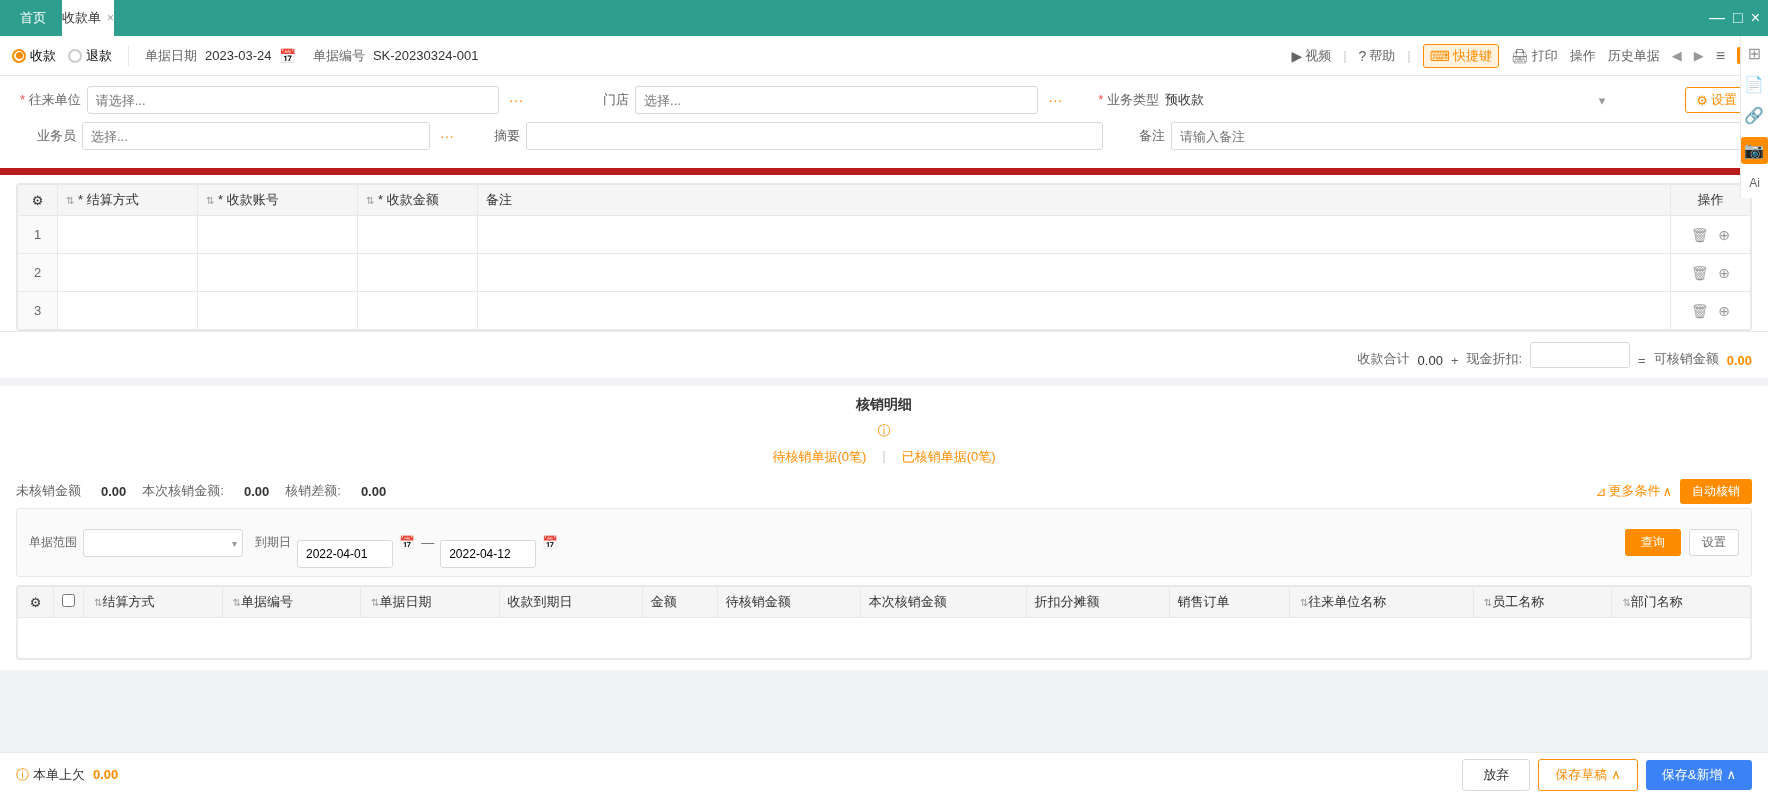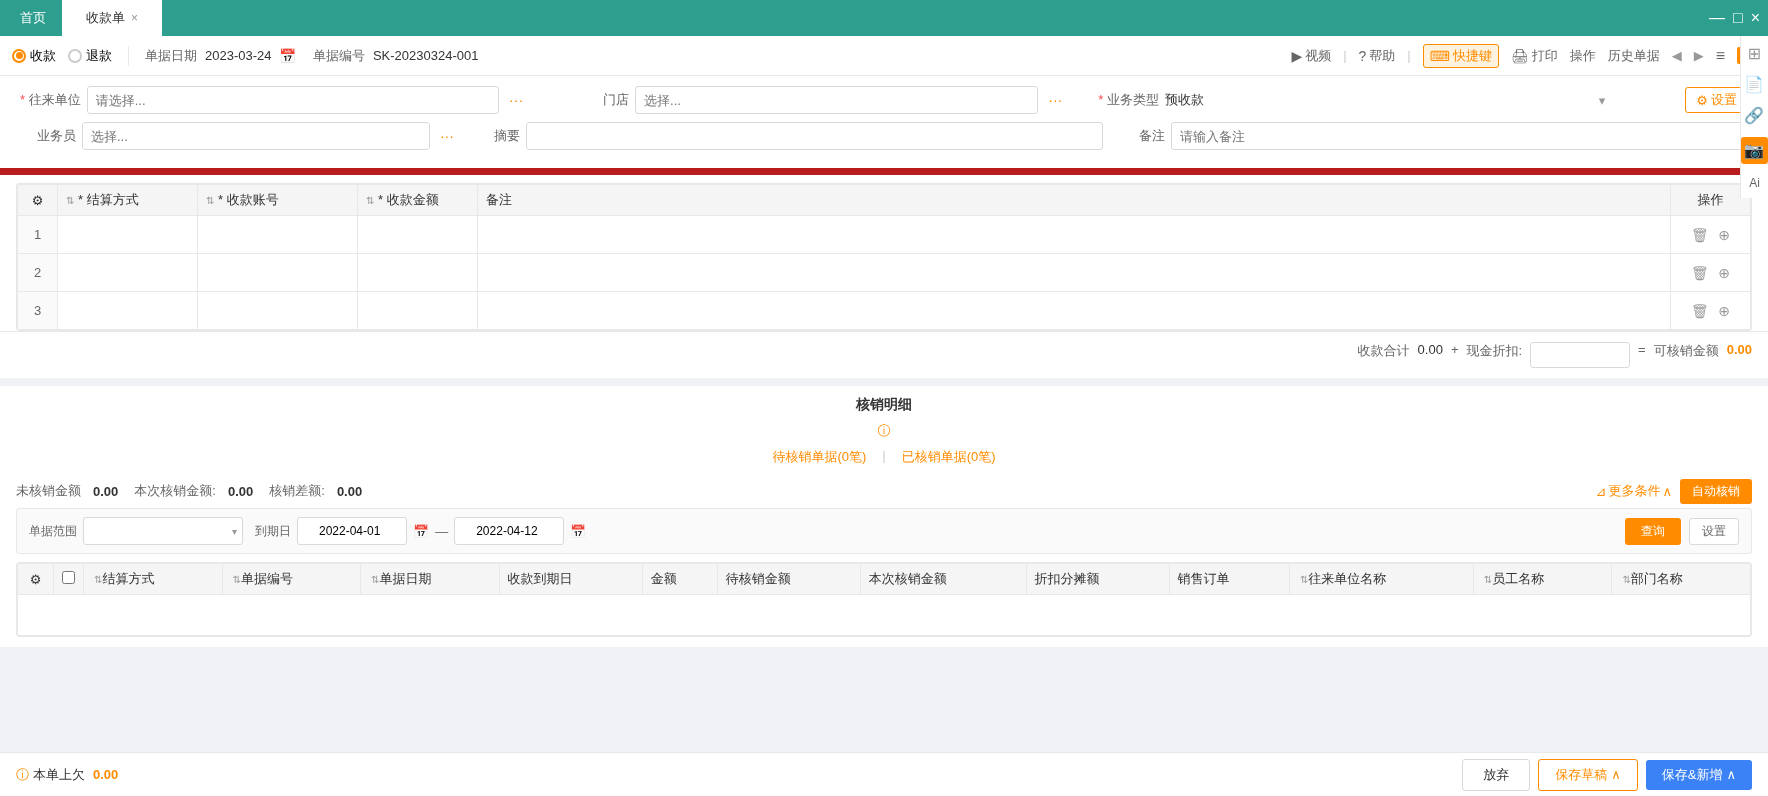--- a/index.html
+++ b/index.html
@@ -8,21 +8,21 @@
     
     .tab-bar {
       display: flex; align-items: center; background: #2e9e8e; height: 36px; padding: 0 8px;
       justify-content: space-between;
     }
     .tab-bar-left { display: flex; align-items: center; gap: 4px; }
     .tab-home {
       color: #fff; padding: 0 12px; height: 36px; display: flex; align-items: center; cursor: pointer; font-size: 13px;
     }
     .tab-active {
-      background: #fff; color: #333; padding: 0 24px; height: 36px; display: flex; align-items: center; gap: 6px; cursor: pointer; font-size: 13px;
+      background: #fff; color: #333; padding: 0 0; height: 36px; display: flex; align-items: center; gap: 6px; cursor: pointer; font-size: 13px;
     }
     .tab-active .close-icon { color: #999; font-size: 12px; }
     .tab-bar-right { display: flex; align-items: center; gap: 8px; }
     .tab-bar-right span { color: #fff; font-size: 16px; cursor: pointer; }
 
     
     .toolbar {
       background: #fff; border-bottom: 1px solid #e8e8e8; height: 40px;
       display: flex; align-items: center; padding: 0 12px; gap: 16px;
     }
@@ -81,21 +81,21 @@
     .row-num { width: 40px; text-align: center; color: #666; background: #fafafa; }
     .action-cell { width: 80px; text-align: center; }
     .action-icon { color: #999; cursor: pointer; font-size: 14px; margin: 0 3px; }
     .settings-cell { width: 40px; text-align: center; }
     .col-settlement { width: 140px; }
     .col-account { width: 160px; }
     .col-amount { width: 120px; }
 
     
     .summary-row {
-      background: #fff; padding: 10px 16px; display: flex; align-items: flex-start;
+      background: #fff; padding: 10px 16px; display: flex; align-items: flex-end;
       justify-content: flex-end; gap: 8px; border-top: 1px solid #e8e8e8;
     }
     .summary-label { color: #666; }
     .summary-value { color: #333; font-weight: 500; }
     .summary-orange { color: #ff8c00; font-weight: 600; }
     .summary-input {
       width: 100px; height: 26px; border: 1px solid #d9d9d9; border-radius: 3px; padding: 0 6px; outline: none;
     }
 
     
@@ -103,21 +103,21 @@
     .writeoff-title { display: flex; align-items: center; gap: 8px; margin-bottom: 8px; flex-direction: column; }
     .writeoff-title h3 { font-size: 14px; font-weight: 600; color: #333; }
     .writeoff-title .info-icon { color: #ff8c00; cursor: pointer; }
     .writeoff-tabs { display: flex; gap: 16px; }
     .writeoff-tab { color: #ff8c00; cursor: pointer; font-size: 13px; }
 
     .writeoff-summary {
       display: flex; align-items: center; gap: 16px; margin: 8px 0;
       font-size: 12px; color: #666;
     }
-    .writeoff-summary span { display: flex; align-items: center; gap: 12px; }
+    .writeoff-summary span { display: flex; align-items: center; gap: 20px; }
     .writeoff-summary strong { color: #333; }
 
     .writeoff-actions {
       margin-left: auto; display: flex; align-items: center; gap: 8px;
     }
     .filter-btn { color: #ff8c00; cursor: pointer; font-size: 12px; display: flex; align-items: center; gap: 2px; }
     .auto-btn {
       background: #ff8c00; color: #fff; border: none; border-radius: 3px;
       padding: 4px 12px; cursor: pointer; font-size: 12px;
     }
@@ -129,22 +129,22 @@
     }
     .filter-field { display: flex; align-items: center; gap: 6px; }
     .filter-label { color: #666; white-space: nowrap; font-size: 12px; }
     .filter-select {
       height: 28px; border: 1px solid #d9d9d9; border-radius: 3px; padding: 0 24px 0 8px;
       background: #fff; color: #333; outline: none; min-width: 160px; appearance: none; font-size: 12px;
     }
     .filter-select-wrapper { position: relative; display: inline-block; }
     .filter-select-wrapper::after { content: '▾'; position: absolute; right: 6px; top: 50%; transform: translateY(-50%); color: #999; pointer-events: none; font-size: 10px; }
     .filter-date-input {
-      height: 28px; border: 1px solid #d9d9d9; border-radius: 3px; padding: 0 21px;
-      outline: none; font-size: 12px; width: 110px;
+      height: 28px; border: 1px solid #d9d9d9; border-radius: 3px; padding: 0 8px;
+      outline: none; font-size: 12px; width: 96px; margin-top: 23px;
     }
     .date-icon { color: #ff8c00; cursor: pointer; font-size: 13px; }
     .date-separator { color: #666; }
     .query-btn {
       background: #ff8c00; color: #fff; border: none; border-radius: 3px;
       padding: 4px 16px; cursor: pointer; font-size: 12px; margin-left: auto;
     }
     .setting-btn2 {
       background: #fff; border: 1px solid #d9d9d9; border-radius: 3px;
       padding: 4px 12px; cursor: pointer; font-size: 12px; color: #666;

